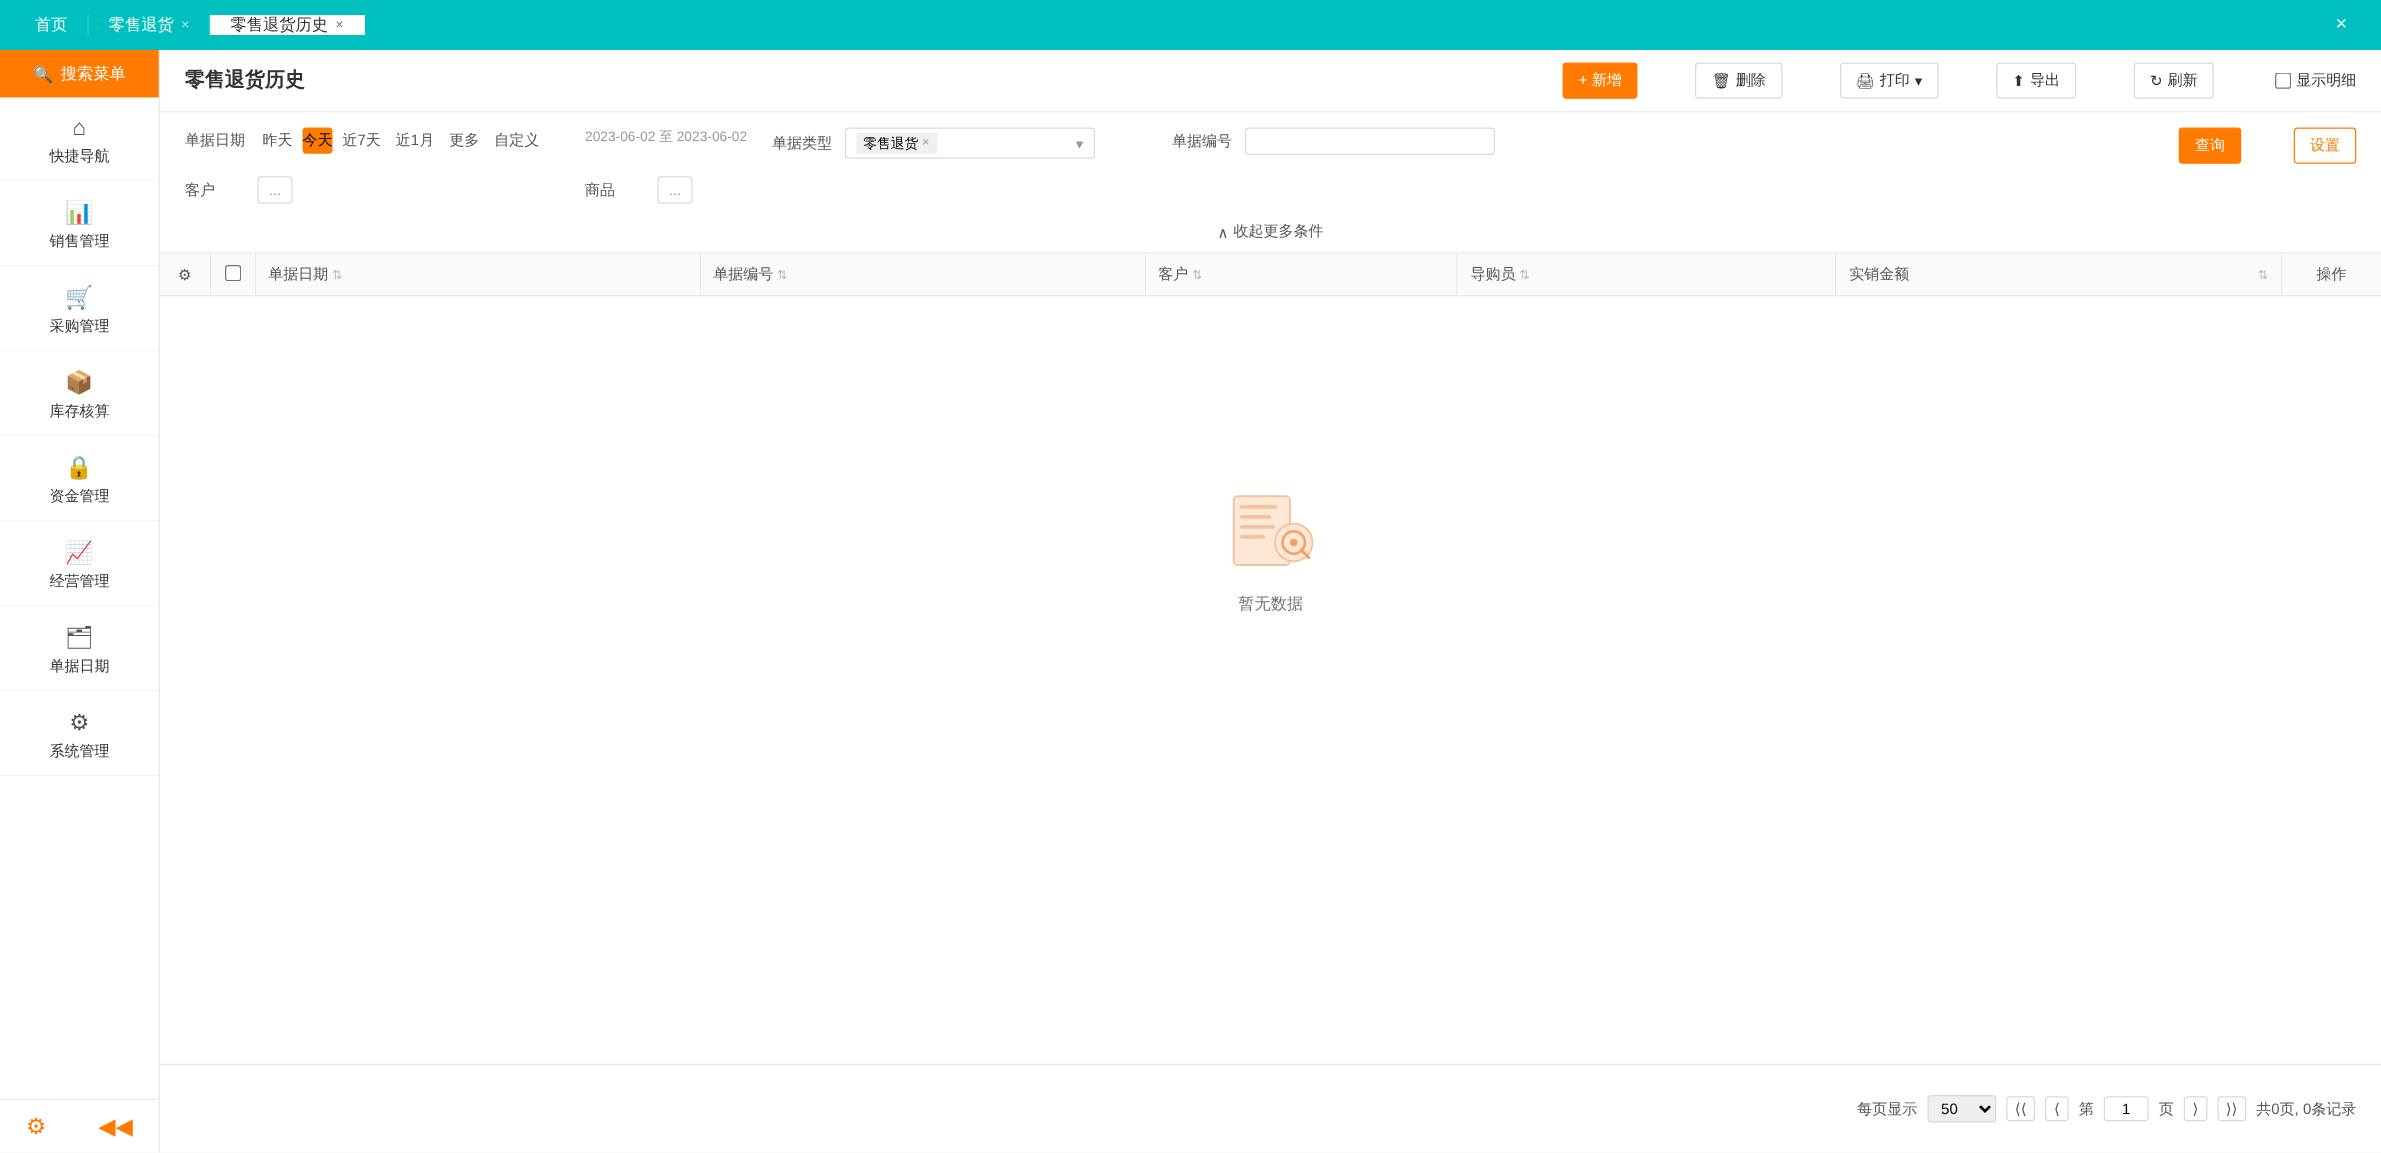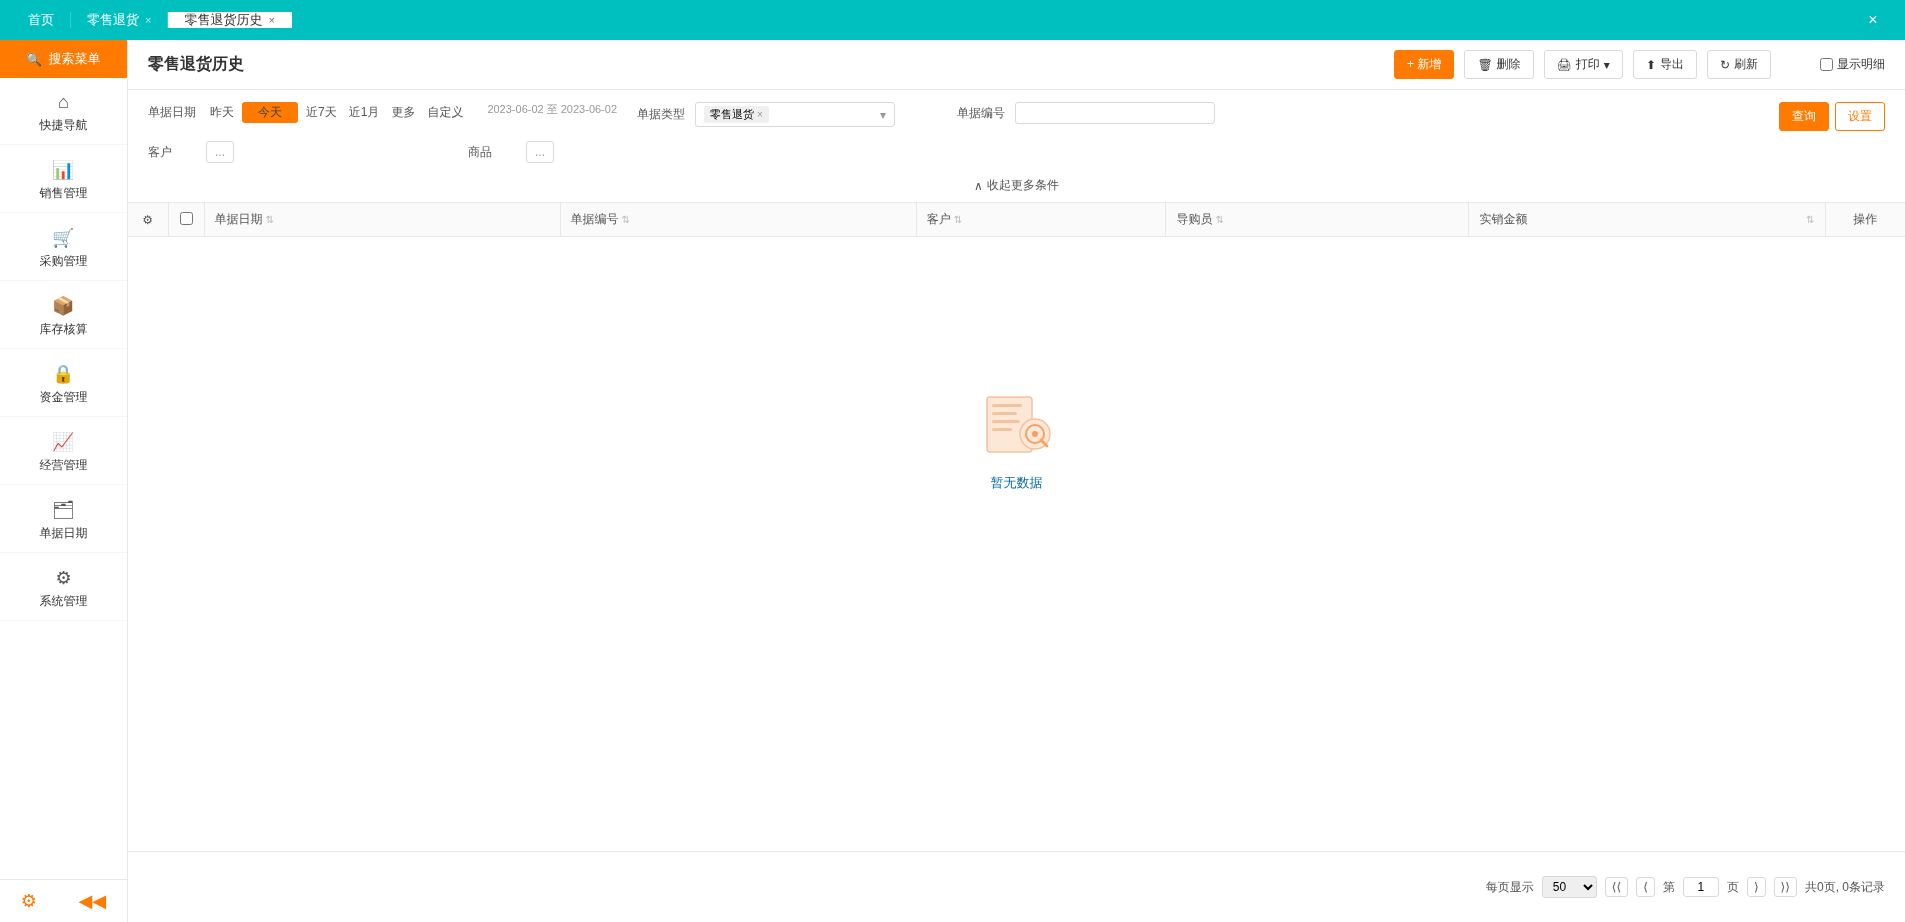--- a/index.html
+++ b/index.html
@@ -137,20 +137,21 @@
       display: flex;
       align-items: center;
       gap: 4px;
       padding: 5px 12px;
       border-radius: 3px;
       border: 1px solid #d9d9d9;
       background: #fff;
       cursor: pointer;
       font-size: 12px;
       color: #333;
+      margin-left: 36px;
     }
     .btn-primary {
       background: #ff7a00;
       border-color: #ff7a00;
       color: #fff;
     }
     .btn-orange-outline {
       background: #fff;
       border-color: #ff7a00;
       color: #ff7a00;
@@ -196,23 +197,23 @@
       flex: 1;
     }
     .date-link {
       font-size: 12px;
       color: #555;
       cursor: pointer;
       padding: 2px 4px;
     }
     .date-today {
       background: #ff7a00;
-      color: #404040;
-      border-radius: 3px;
-      padding: 2px 16px;
+      color: #000000;
+      border-radius: 3px;
+      padding: 2px 0;
       font-size: 12px;
       cursor: pointer;
     }
     .date-range {
       font-size: 11px;
       color: #999;
     }
     .tag-select {
       display: flex;
       align-items: center;
@@ -318,21 +319,21 @@
       justify-content: center;
       height: 400px;
       gap: 12px;
     }
     .empty-icon {
       width: 80px;
       height: 80px;
     }
     .empty-text {
       font-size: 13px;
-      color: #0369a1;
+      color: #737373;
     }
 
     
     .pagination-bar {
       display: flex;
       align-items: center;
       justify-content: flex-end;
       padding: 24px 20px;
       background: #fff;
       border-top: 1px solid #e8e8e8;

